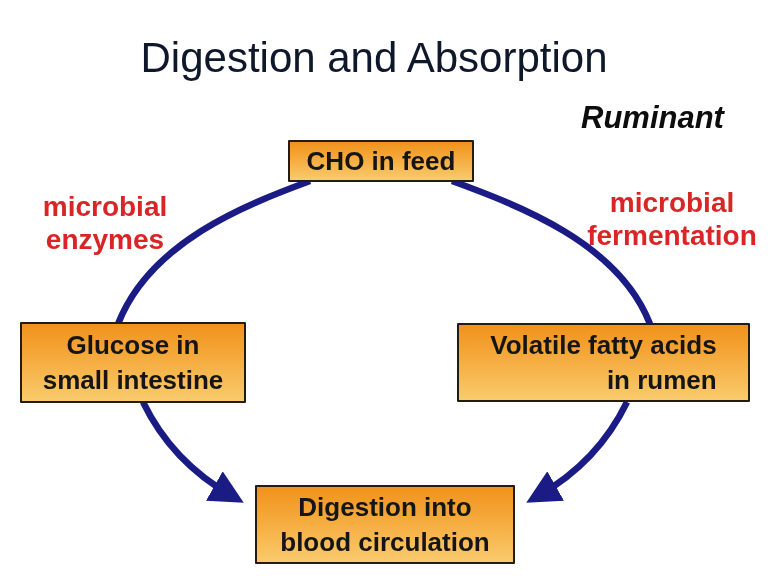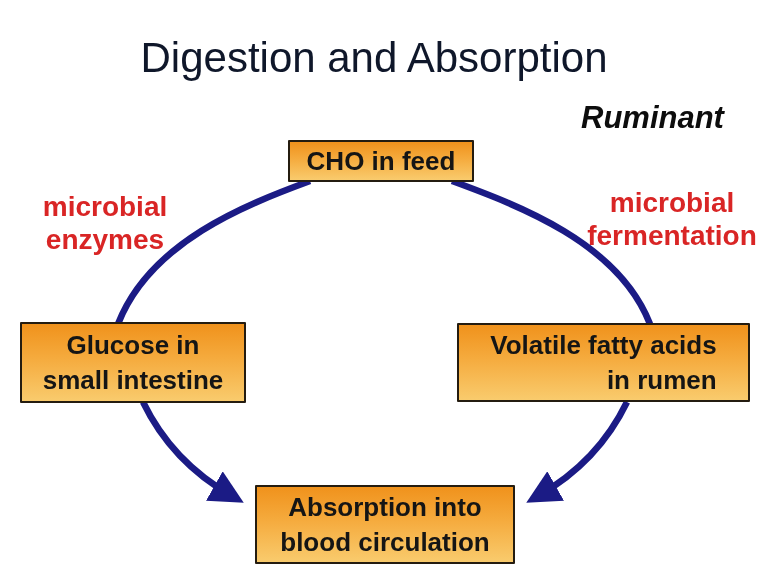--- a/index.html
+++ b/index.html
@@ -98,16 +98,16 @@
 fermentation</div>
 
   <div class="node-box cho">CHO in feed</div>
 
   <div class="node-box glucose">Glucose in
 small intestine</div>
 
   <div class="node-box vfa">Volatile fatty acids
 in rumen</div>
 
-  <div class="node-box absorption">Absorption into
+  <div class="node-box absorption">Digestion into
 blood circulation</div>
 
 </div>
 
 </body></html>

